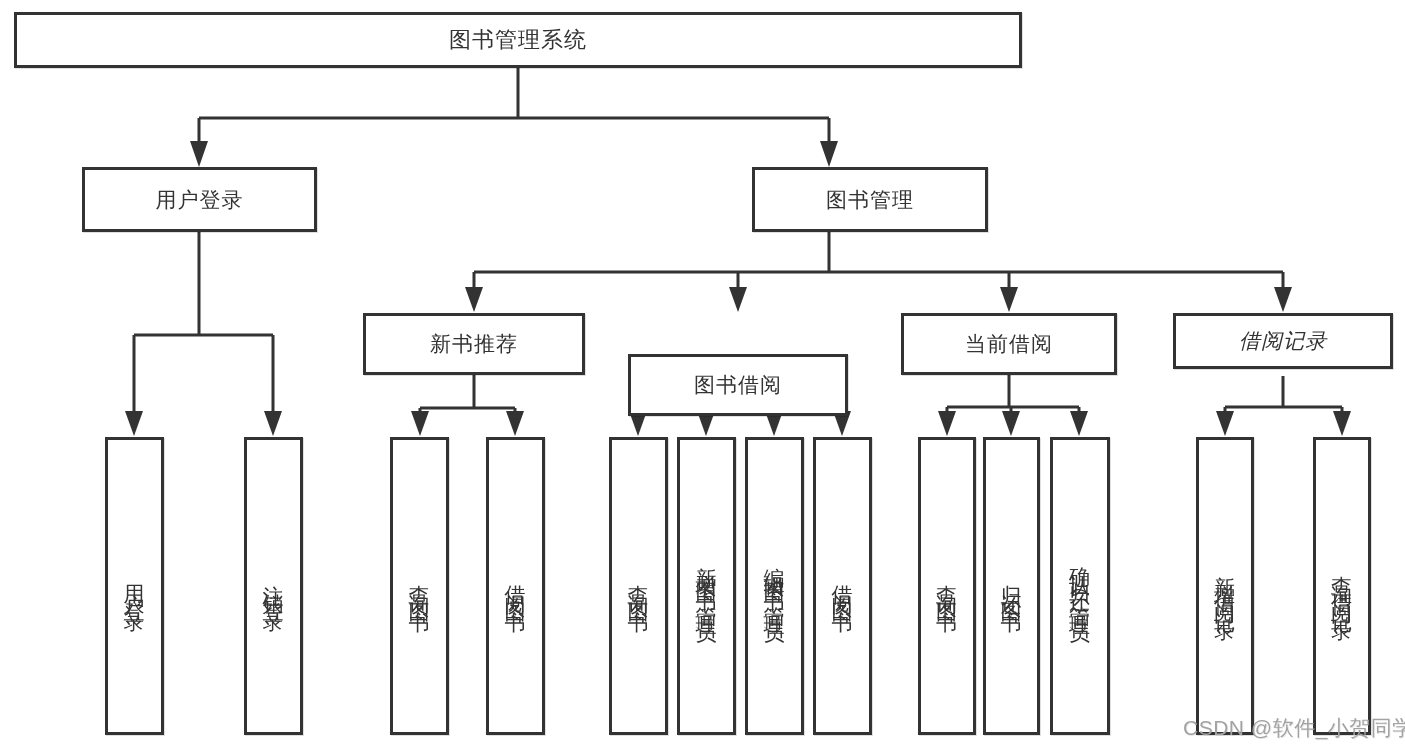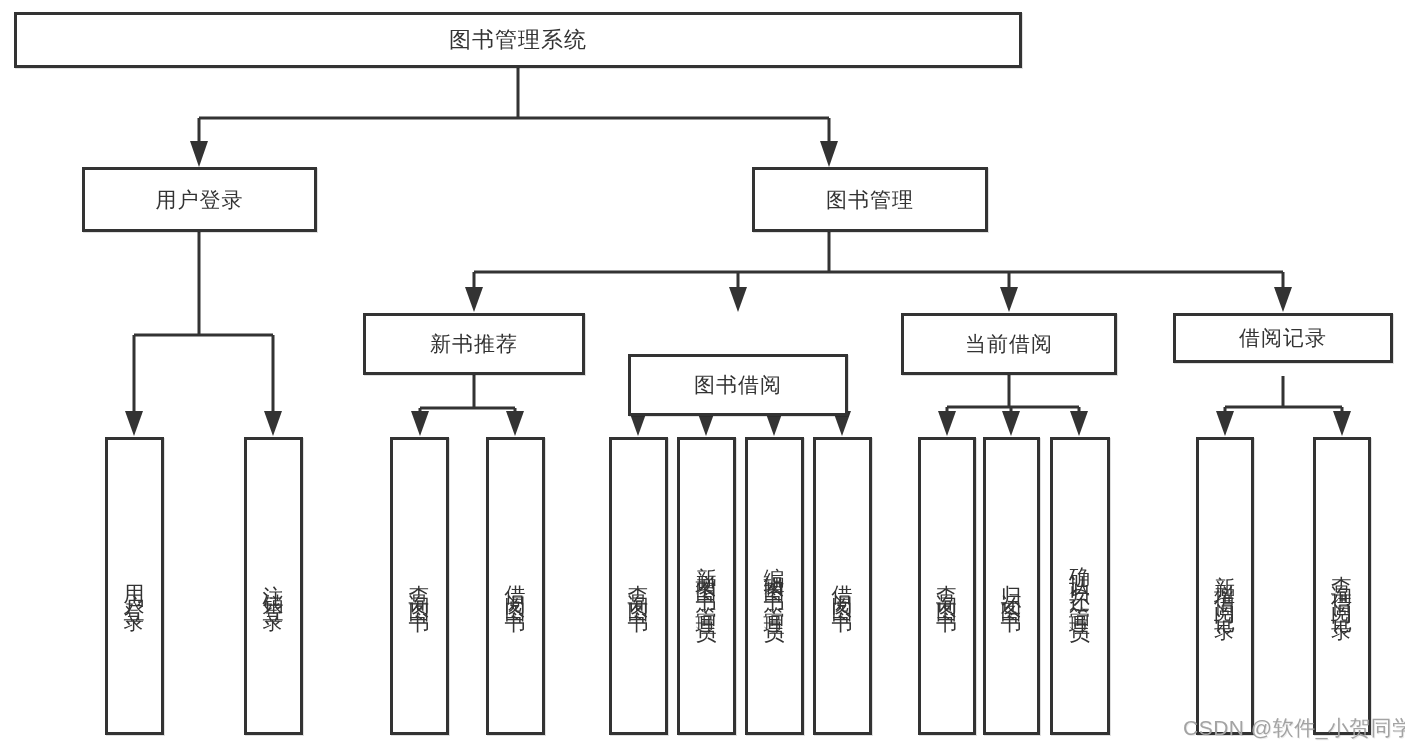--- a/index.html
+++ b/index.html
@@ -142,21 +142,21 @@
 
   <div class="node hnode" style="left:363px; top:313px; width:222px; height:62px;">
     <span>新书推荐</span>
   </div>
   <div class="node hnode" style="left:628px; top:313px; width:220px; height:62px;margin-top:41px;">
     <span>图书借阅</span>
   </div>
   <div class="node hnode" style="left:901px; top:313px; width:216px; height:62px;">
     <span>当前借阅</span>
   </div>
-  <div class="node hnode" style="left:1173px; top:313px; width:220px; height:50px;">
+  <div class="node hnode" style="left:1173px; top:313px; width:220px; height:56px;font-style:italic;">
     <span>借阅记录</span>
   </div>
 
   <div class="node vnode" style="left:105px; top:437px; width:59px; height:298px;">
     <span class="vlabel">用户登录</span>
   </div>
   <div class="node vnode" style="left:244px; top:437px; width:59px; height:298px;">
     <span class="vlabel">注销登录</span>
   </div>
 

